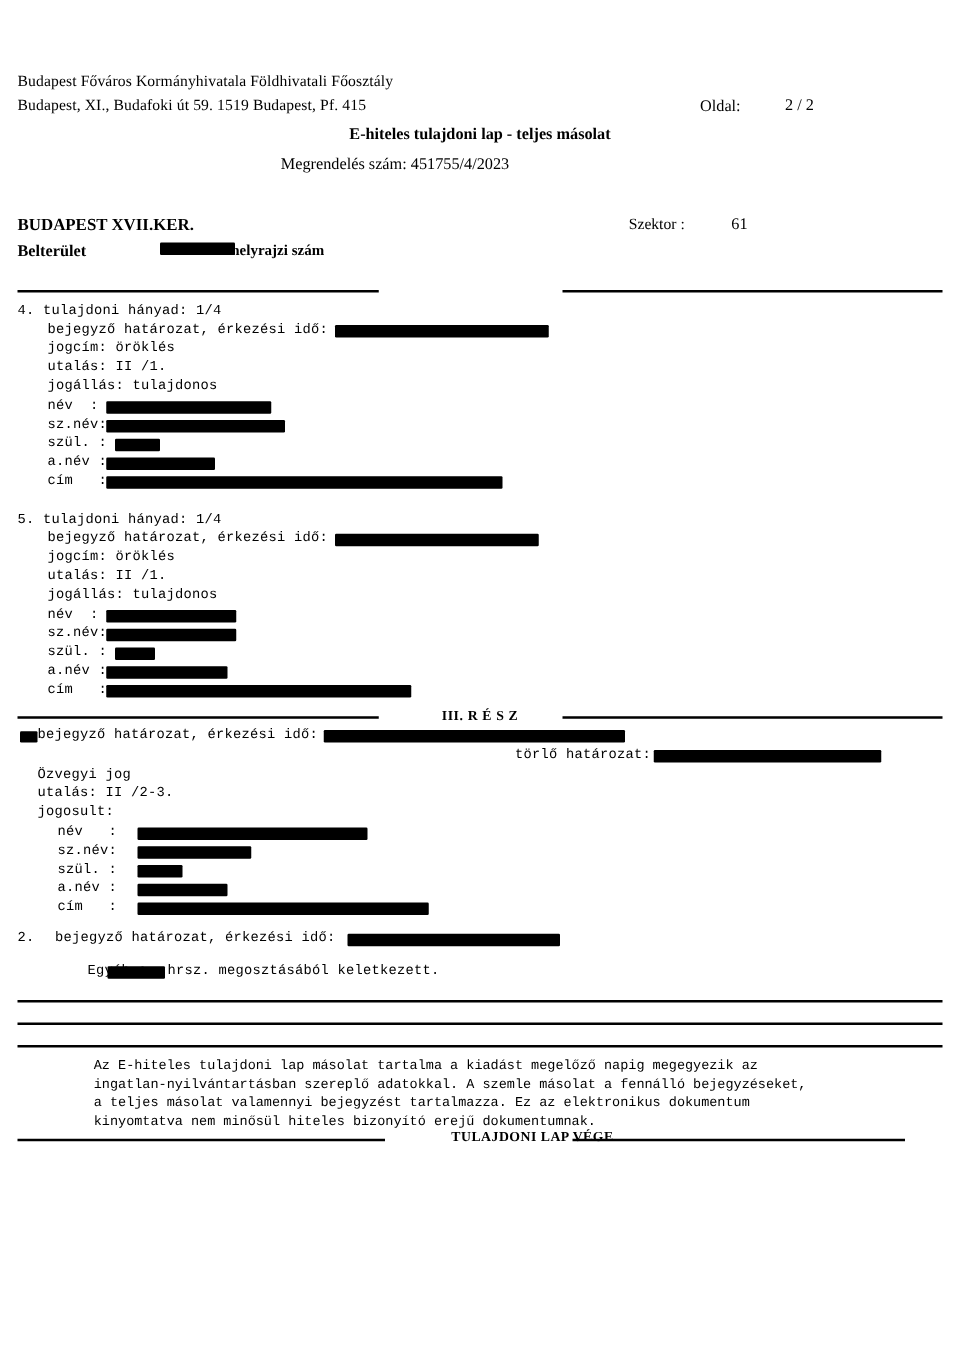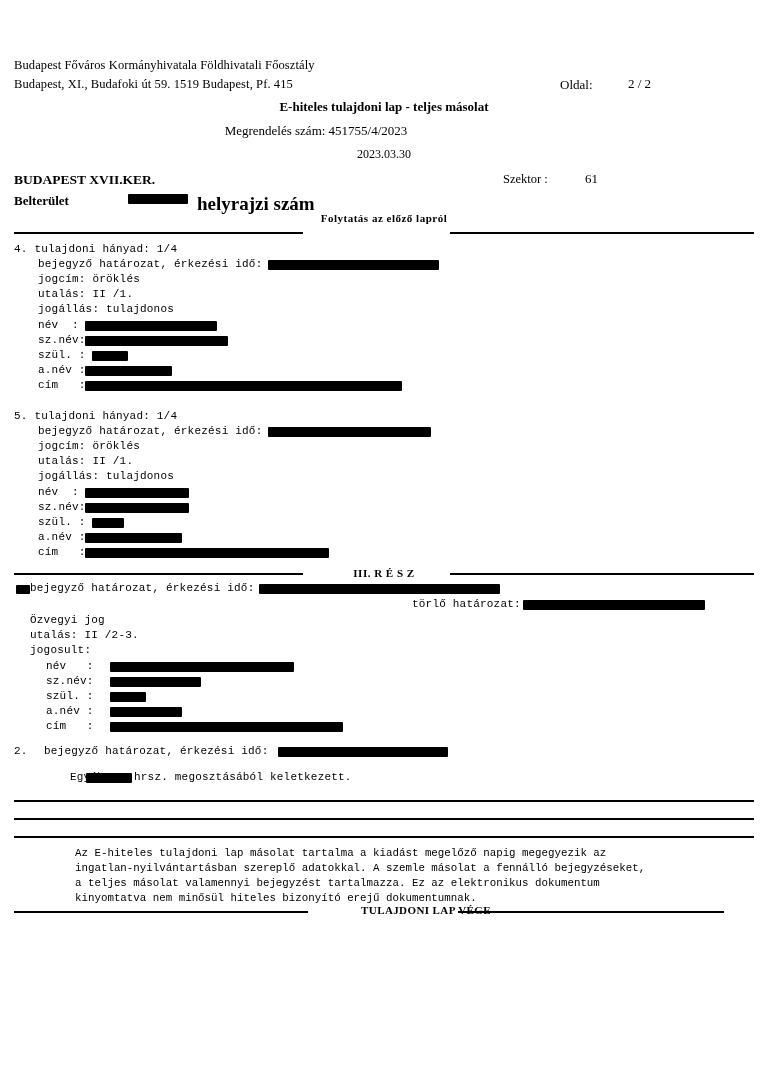--- a/index.html
+++ b/index.html
@@ -75,23 +75,22 @@
   }
   .belterulet {
     position: absolute;
     left: 14px; top: 193px;
     font-size: 13px;
     font-weight: bold;
   }
   .hrsz-label {
     position: absolute;
     left: 185px; top: 193px;
-    font-size: 19px;
-    font-weight: bold;
-    margin-left: 12px;
+    font-size: 12px;
+    font-weight: bold;
   }
   .sektor-label {
     position: absolute;
     left: 503px; top: 172px;
     font-size: 12.5px;
   }
   .sektor-value {
     position: absolute;
     left: 585px; top: 171px;
     font-size: 13px;
@@ -159,31 +158,29 @@
 
 <div class="page">
 
   <div class="hdr-line1">Budapest Főváros Kormányhivatala Földhivatali Főosztály</div>
   <div class="hdr-line2">Budapest, XI., Budafoki út 59. 1519 Budapest, Pf. 415</div>
   <div class="hdr-oldal-label">Oldal:</div>
   <div class="hdr-oldal-value">2 / 2</div>
 
   <div class="doc-title">E-hiteles tulajdoni lap - teljes másolat</div>
   <div class="order-no">Megrendelés szám: 451755/4/2023</div>
-  <div class="order-date">2023.03.30</div>
 
   <div class="district">BUDAPEST XVII.KER.</div>
   <div class="belterulet">Belterület</div>
   <div class="redact-abs" style="left:128px; top:194px; width:60px; height:10px;"></div>
   <div class="hrsz-label">helyrajzi szám</div>
 
   <div class="sektor-label">Szektor :</div>
   <div class="sektor-value">61</div>
 
-  <div class="section-center" style="top:212px;">Folytatás az előző lapról</div>
   <div class="rule-seg" style="left:14px; top:232px; width:289px;"></div>
   <div class="rule-seg" style="left:450px; top:232px; width:304px;"></div>
 
   <div class="mono" style="left:14px; top:242px;">4. tulajdoni hányad: 1/4</div>
   <div class="mono" style="left:38px; top:257px;">bejegyző határozat, érkezési idő:</div>
   <div class="redact-abs" style="left:268px; top:260px; width:171px; height:10px;"></div>
   <div class="mono" style="left:38px; top:272px;">jogcím: öröklés</div>
   <div class="mono" style="left:38px; top:287px;">utalás: II /1.</div>
   <div class="mono" style="left:38px; top:302px;">jogállás: tulajdonos</div>
 

